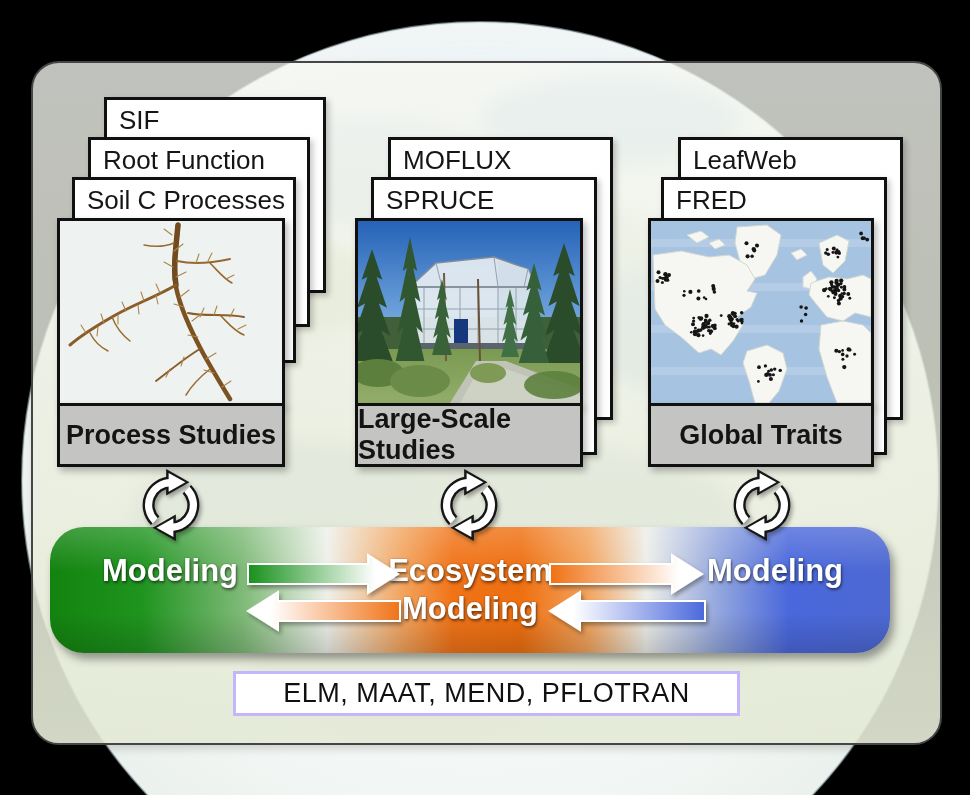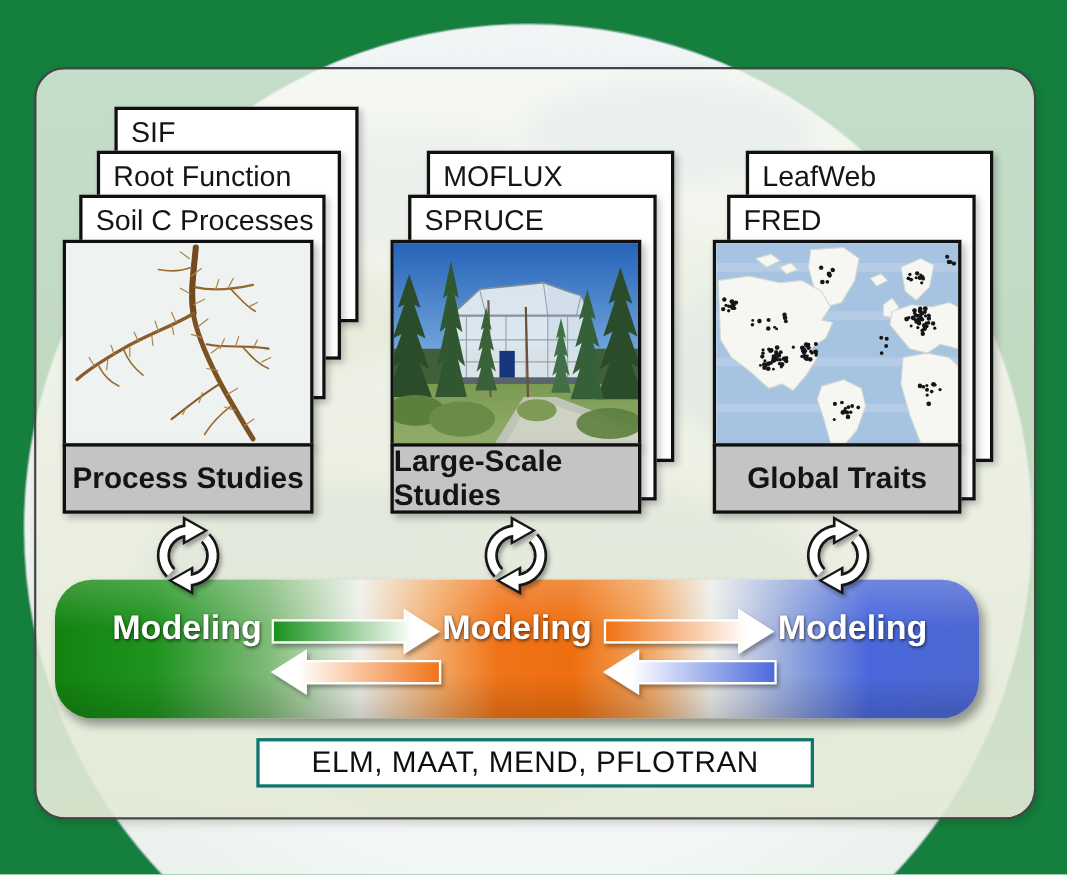--- a/index.html
+++ b/index.html
@@ -1,16 +1,16 @@
 <!DOCTYPE html>
 <html><head>
 <meta charset="utf-8">
 <style>
   html,body{margin:0;padding:0;background:#ffffff;}
-  .stage{position:relative;width:970px;height:795px;overflow:hidden;background:#15803d;
+  .stage{position:relative;width:970px;height:795px;overflow:hidden;background:#000000;
          font-family:"Liberation Sans",sans-serif;}
   .layer{position:absolute;left:0;top:0;}
   .frame{position:absolute;left:31px;top:61px;width:911px;height:684px;box-sizing:border-box;
          border:2px solid #454545;border-radius:28px;
          background:linear-gradient(180deg,rgba(246,248,242,.78) 0%,rgba(236,240,226,.80) 45%,rgba(228,234,214,.92) 100%);
          box-shadow:2px 4px 8px rgba(0,0,0,.15);}
   .card{position:absolute;background:#ffffff;border:3px solid #101010;box-sizing:border-box;
         color:#151515;font-size:26px;padding:5px 0 0 12px;box-shadow:3px 3px 6px rgba(0,0,0,.22);}
   .imgbox{position:absolute;box-sizing:border-box;border:3px solid #101010;overflow:hidden;
           background:#fff;box-shadow:3px 4px 7px rgba(0,0,0,.28);}
@@ -23,21 +23,21 @@
              #f2a45e 42%,#f07318 48%,#ee6f10 56%,#f2a45e 64%,#eceee9 71%,#8fa3dd 80%,
              #4a68dc 88%,#4d68d2 100%);
            box-shadow:4px 6px 9px rgba(40,40,40,.45);}
   .gradbar:after{content:"";position:absolute;inset:0;border-radius:34px;
            background:linear-gradient(180deg,rgba(255,255,255,.20),rgba(255,255,255,0) 35%,
              rgba(0,0,0,0) 68%,rgba(0,0,0,.16));}
   .bartext{position:absolute;top:552px;width:250px;text-align:center;color:#ffffff;font-weight:bold;
            font-size:31px;line-height:38px;z-index:3;
            text-shadow:1px 2px 3px rgba(0,0,0,.5),0 0 2px rgba(0,0,0,.3);}
   .modelsbox{position:absolute;left:233px;top:671px;width:507px;height:45px;box-sizing:border-box;
-             background:#ffffff;border:3px solid #0f766e;display:flex;align-items:center;
+             background:#ffffff;border:3px solid #c4b5fd;display:flex;align-items:center;
              justify-content:center;font-size:27px;color:#101010;letter-spacing:.5px;}
   .overlay{position:absolute;left:0;top:0;z-index:4;pointer-events:none;}
 </style>
 </head>
 <body>
 
 <div class="stage">
 
   <svg class="layer" width="970" height="795">
     <defs>
@@ -362,20 +362,21 @@
   <div class="graylabel" style="left:57px;top:403px;width:228px;height:64px;">Process Studies</div>
   <div class="graylabel" style="left:355px;top:403px;width:228px;height:64px;">Large-Scale Studies</div>
   <div class="graylabel" style="left:648px;top:403px;width:226px;height:64px;">Global Traits</div>
 
   <div class="gradbar"></div>
 
   <div class="bartext" style="left:45px;">
     <div>Modeling</div>
   </div>
   <div class="bartext" style="left:345px;">
+    <div>Ecosystem</div>
     <div>Modeling</div>
   </div>
   <div class="bartext" style="left:650px;">
     <div>Modeling</div>
   </div>
 
   <div class="modelsbox">ELM, MAAT, MEND, PFLOTRAN</div>
 
   <svg class="overlay" width="970" height="795">
     <defs>

